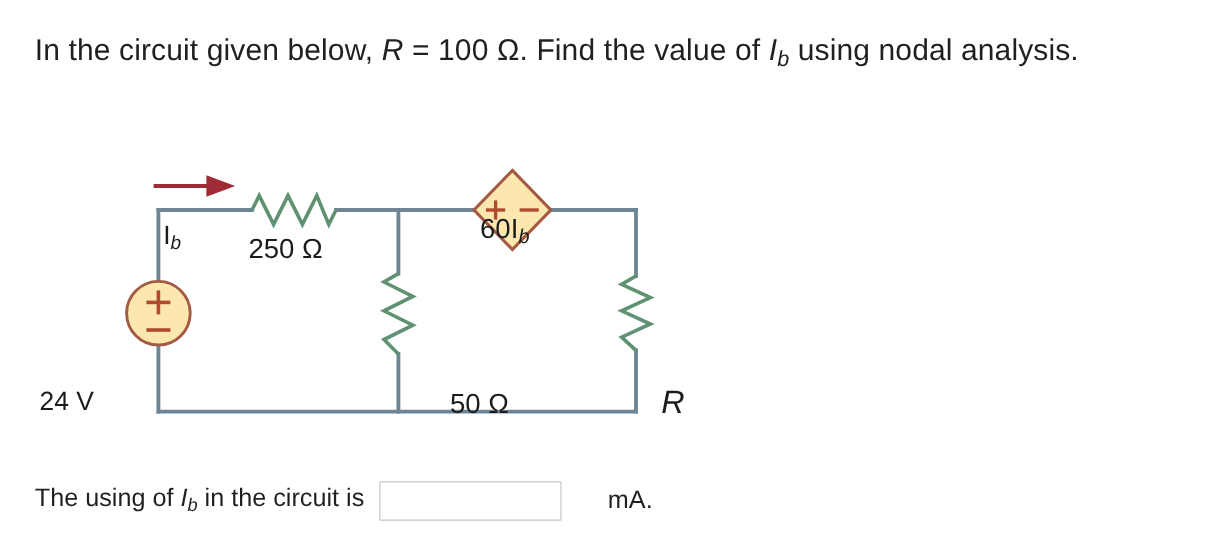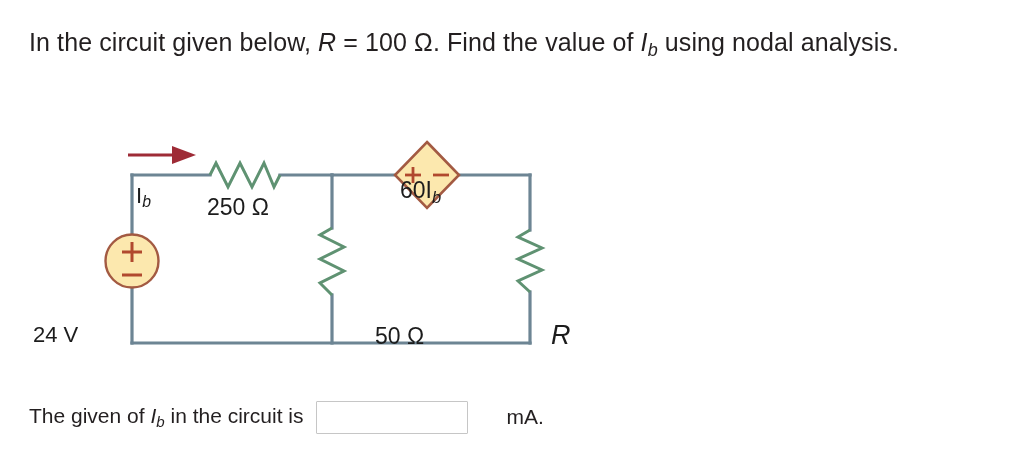--- a/index.html
+++ b/index.html
@@ -194,16 +194,16 @@
   <div class="circ-label" id="label-250">250 Ω</div>
 
   <div class="circ-label" id="label-60ib"><span>60</span><span class="ital">I</span><span class="sub">b</span></div>
 
   <div class="circ-label" id="label-50">50 Ω</div>
 
   <div class="circ-label ital" id="label-r">R</div>
 </div>
 
 <div id="answer-row">
-  <span id="answer-prompt"><span>The given of </span><span class="var">I</span><span class="sub">b</span><span> in the circuit is</span></span>
+  <span id="answer-prompt"><span>The using of </span><span class="var">I</span><span class="sub">b</span><span> in the circuit is</span></span>
   <input id="answer-input" type="text" placeholder="" style="">
   <span id="answer-unit">mA.</span>
 </div>
 
 </body></html>

